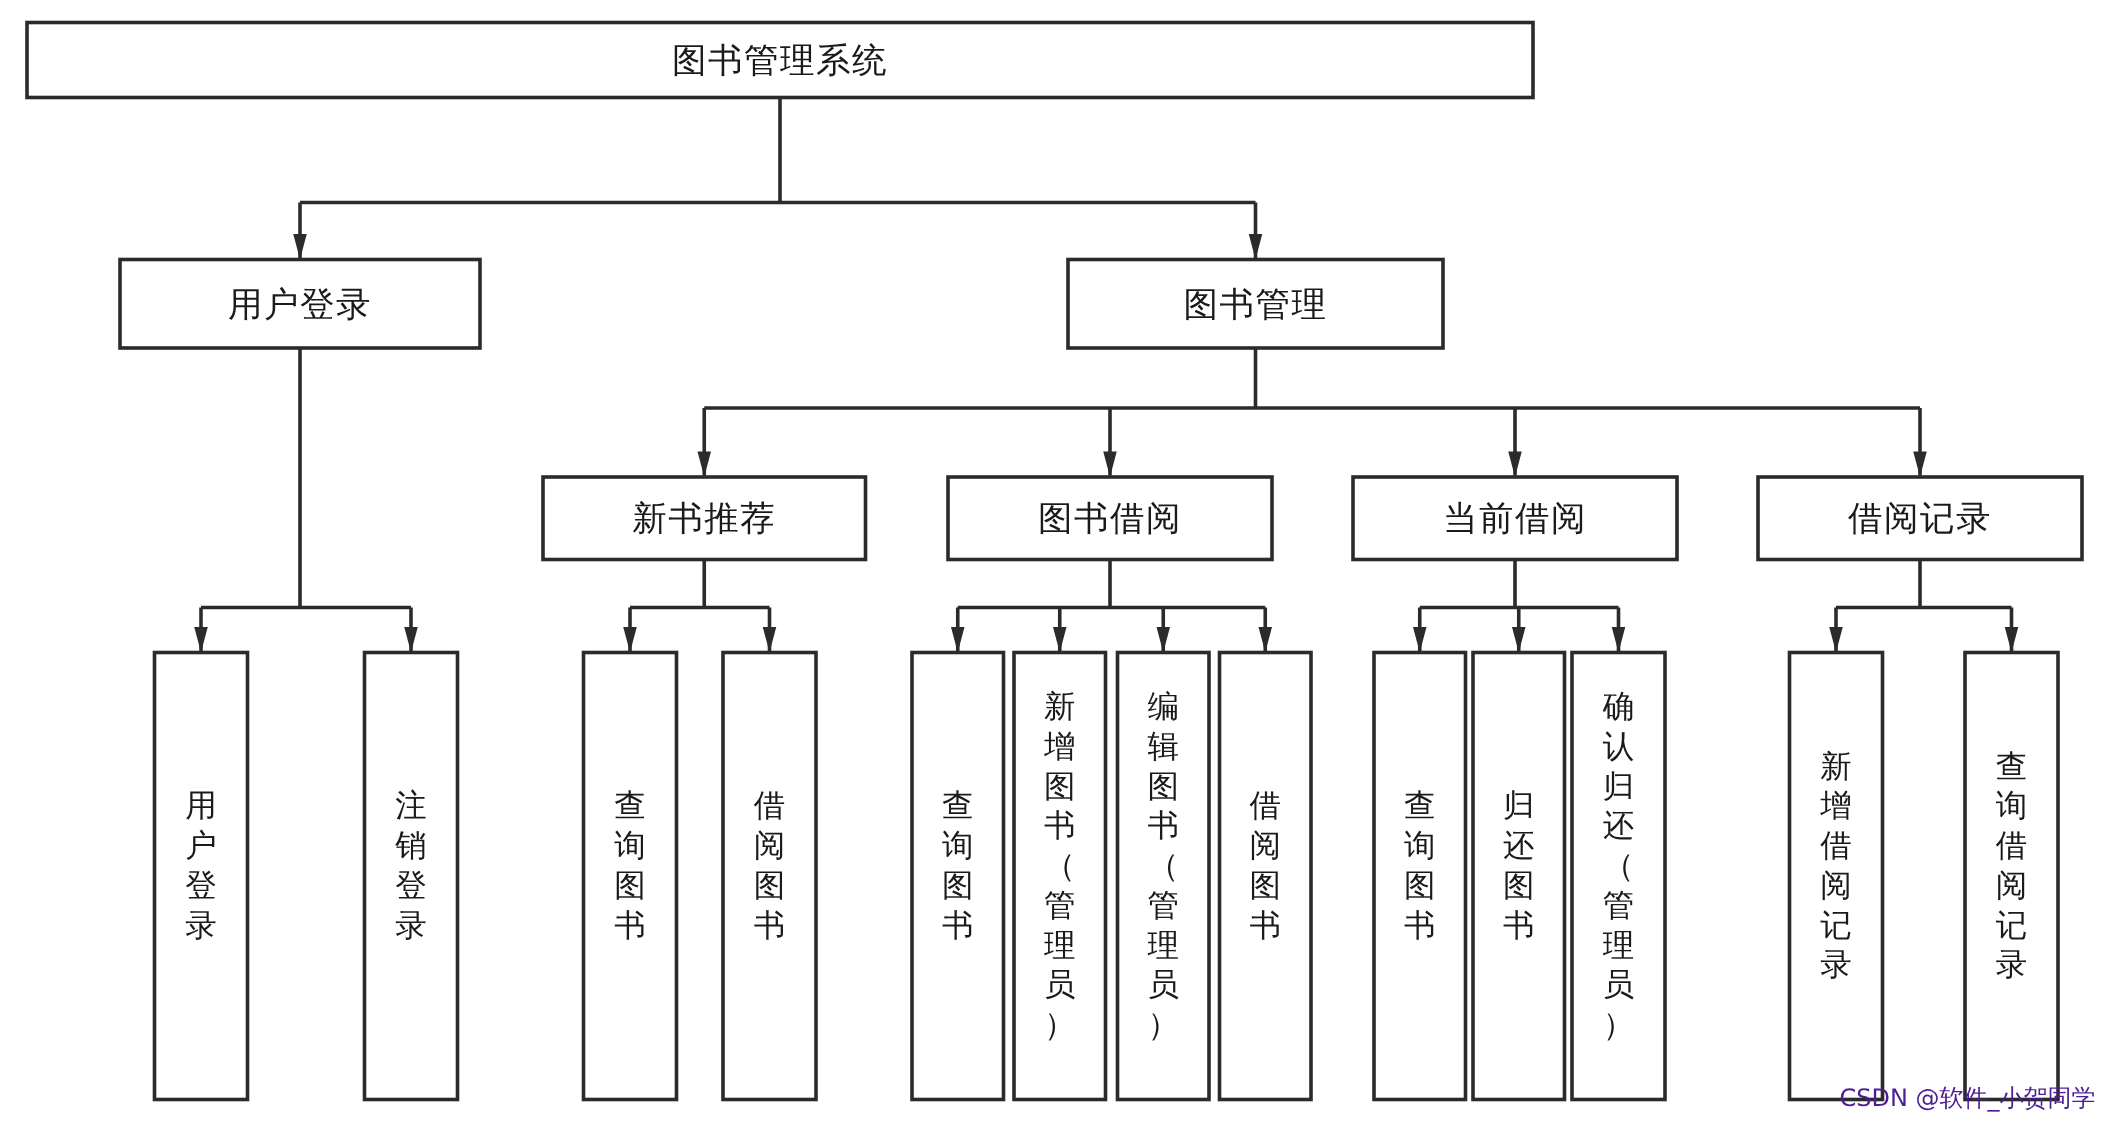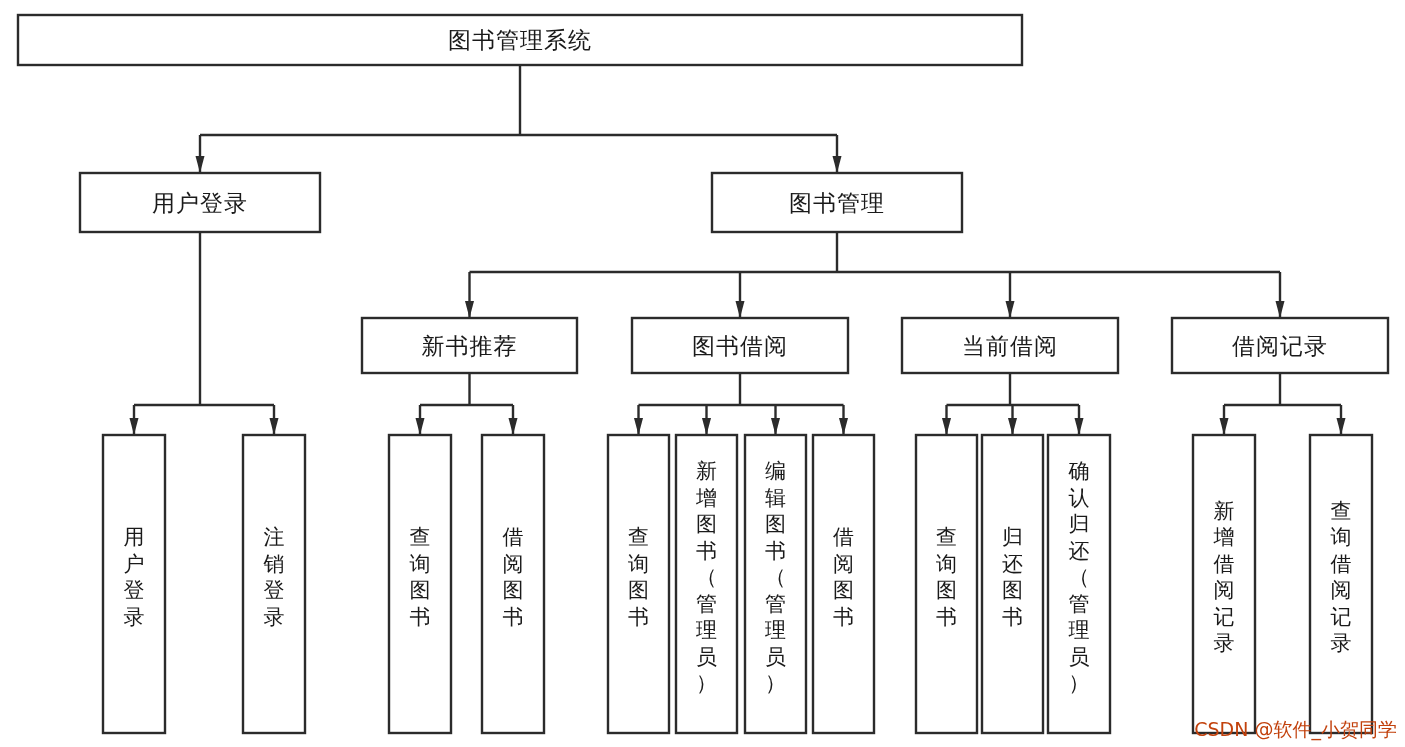--- a/index.html
+++ b/index.html
@@ -38,22 +38,22 @@
   }
   .arrow-head {
     fill: #2b2b2b;
     stroke: none;
   }
   .watermark-text {
     position: absolute;
     right: 8px;
     bottom: 4px;
     font-family: "DejaVu Sans", "Liberation Sans", sans-serif;
-    font-size: 19px;
-    color: #c2410c;
+    font-size: 16px;
+    color: #4c1d95;
     white-space: nowrap;
     user-select: none;
   }
 </style>
 </head>
 <body>
 
 <div id="diagram-root">
   <svg class="tree-canvas" id="tree-canvas" viewBox="0 0 1405 747" xmlns="http://www.w3.org/2000/svg">
     <g id="layer-connectors">

